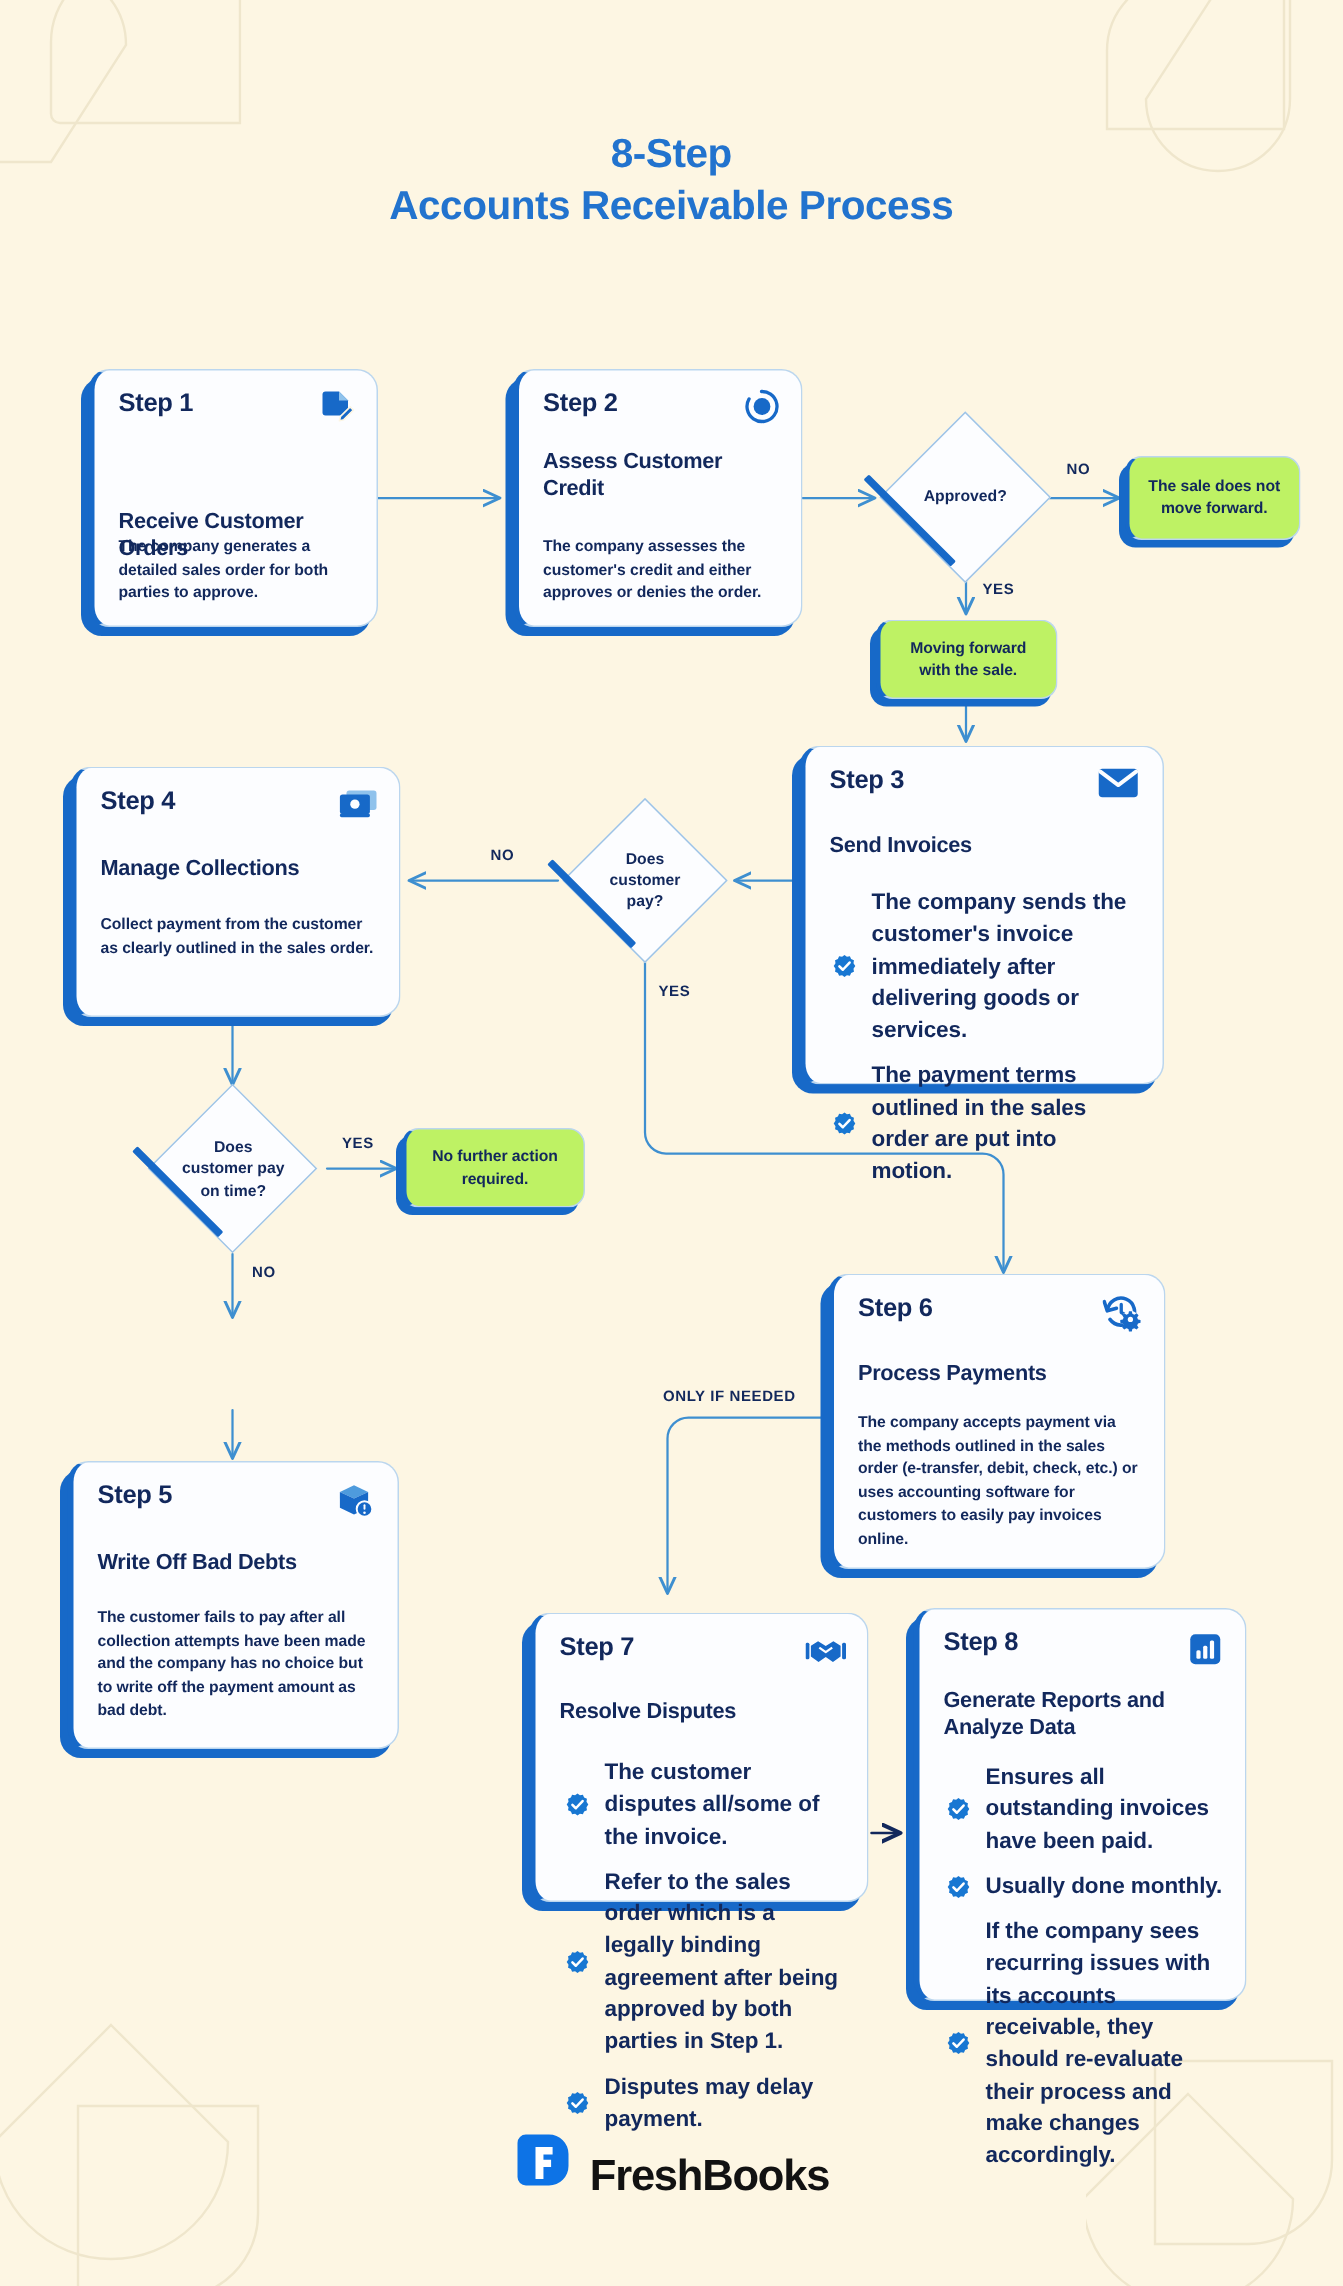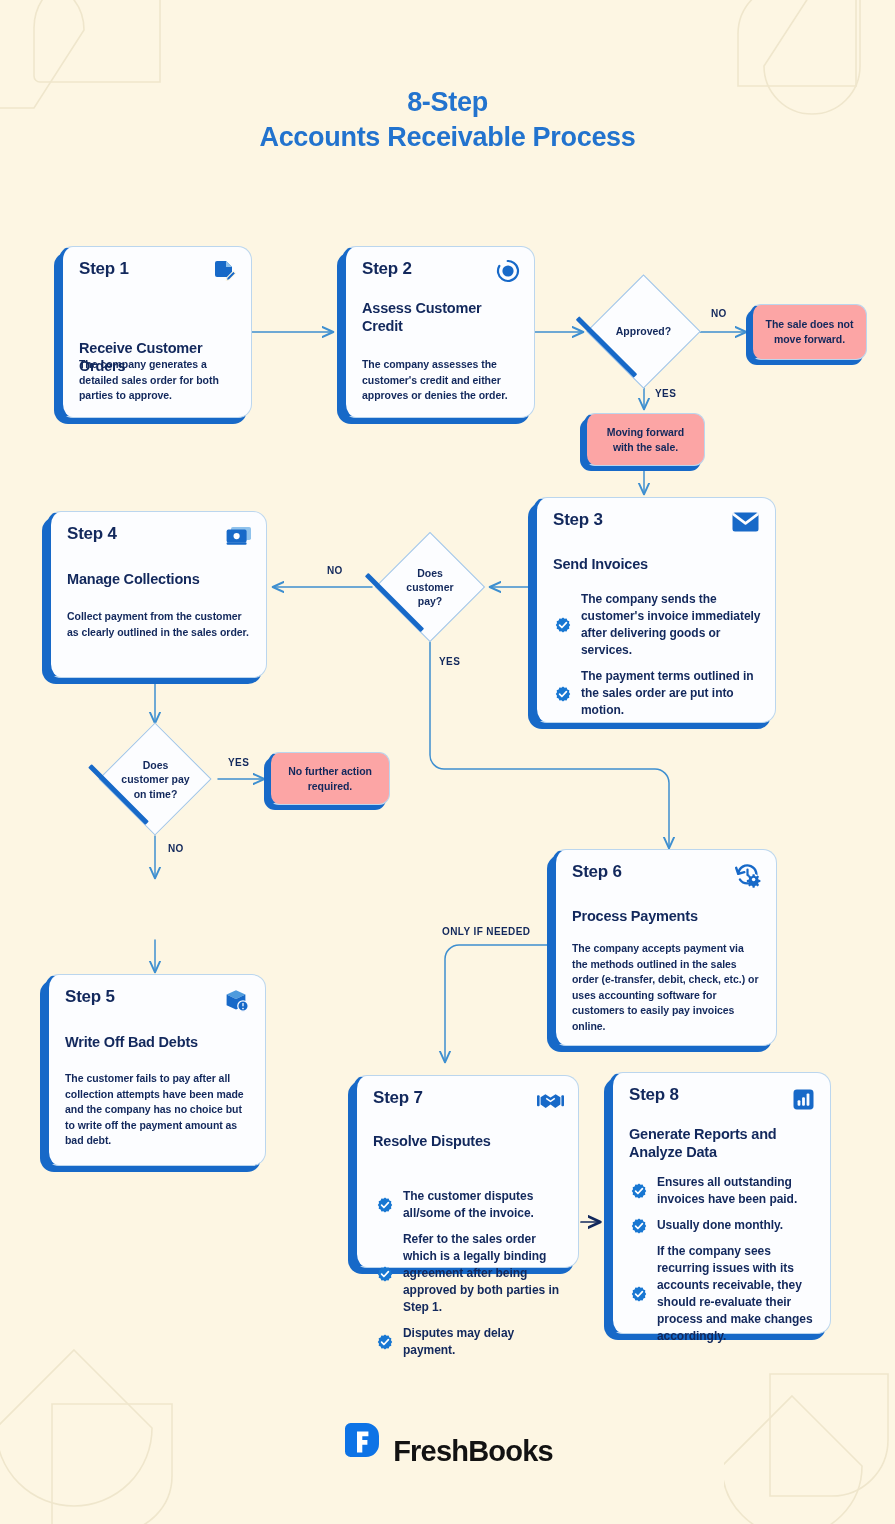--- a/index.html
+++ b/index.html
@@ -38,27 +38,27 @@
   .card .heading{
     position:absolute;left:16px;right:14px;
     font-size:14.5px;font-weight:bold;color:#12285C;line-height:1.27;letter-spacing:-0.2px;
   }
   .card .body{
     position:absolute;left:16px;right:14px;
     font-size:10.5px;font-weight:bold;color:#12285C;line-height:1.48;letter-spacing:-0.05px;
   }
   .bullets{position:absolute;left:18px;right:10px;}
   .blt{position:relative;padding-left:26px;margin-bottom:9px;
-       font-size:12px;font-weight:bold;color:#12285C;line-height:1.42;letter-spacing:-0.05px;}
+       font-size:15px;font-weight:bold;color:#12285C;line-height:1.42;letter-spacing:-0.05px;}
   .blt .chk{position:absolute;left:0;top:50%;transform:translateY(-50%);width:16px;height:16px;}
   .blt .chk svg{display:block;}
 
   
   .pill{
-    position:absolute;background:#fca5a5;
+    position:absolute;background:#bef264;
     border:1.5px solid #BBD6EE;border-left:3.5px solid #1769C8;
     border-radius:11px;box-sizing:border-box;
     box-shadow:-4px 5px 0 0 #1769C8;
     display:flex;align-items:center;justify-content:center;text-align:center;
     font-size:10.5px;font-weight:bold;color:#12285C;line-height:1.42;
     padding:4px 8px;letter-spacing:-0.05px;
   }
 
   
   .dia{position:absolute;}
@@ -309,21 +309,21 @@
     <div class="steplab">Step 7</div>
     <div class="icon" style="right:14px;top:16px;width:27px;height:19px;">
       <svg viewBox="0 0 27 19">
           <rect x="0" y="3.2" width="2.6" height="11" rx="1" fill="#1769C8"></rect>
           <rect x="24.4" y="3.2" width="2.6" height="11" rx="1" fill="#1769C8"></rect>
           <path d="M3.6 5.2 L8.4 2.2 L13.5 5.4 L18.6 2.2 L23.4 5.2 V12.4 L18.3 16 L13.5 12.6 L8.7 16 L3.6 12.4 z" fill="#1769C8"></path>
           <path d="M9.2 6.4 L13.5 9.4 L17.8 6.4" fill="none" stroke="#FCFDFF" stroke-width="1.5" stroke-linejoin="round"></path>
         </svg>
     </div>
     <div class="heading" style="top:56px;">Resolve Disputes</div>
-    <div class="bullets" style="top:112px;left:20px;right:14px;">
+    <div class="bullets" style="top:95px;left:20px;right:14px;">
       <div class="blt">
         <span class="chk">
             <svg viewBox="0 0 16 16">
               <path d="M8 0.6l1.6 1.2 2-.3.8 1.9 1.9.8-.3 2L15.2 8l-1.2 1.8.3 2-1.9.8-.8 1.9-2-.3L8 15.4l-1.6-1.2-2 .3-.8-1.9-1.9-.8.3-2L0.8 8l1.2-1.8-.3-2 1.9-.8.8-1.9 2 .3z" fill="#1877D2"></path>
               <path d="M4.6 8.2 L6.9 10.5 L11.4 5.7" fill="none" stroke="#fff" stroke-width="1.7" stroke-linecap="round" stroke-linejoin="round"></path>
             </svg>
           </span>
         <span>The customer disputes all/some of the invoice.</span>
       </div>
       <div class="blt">

